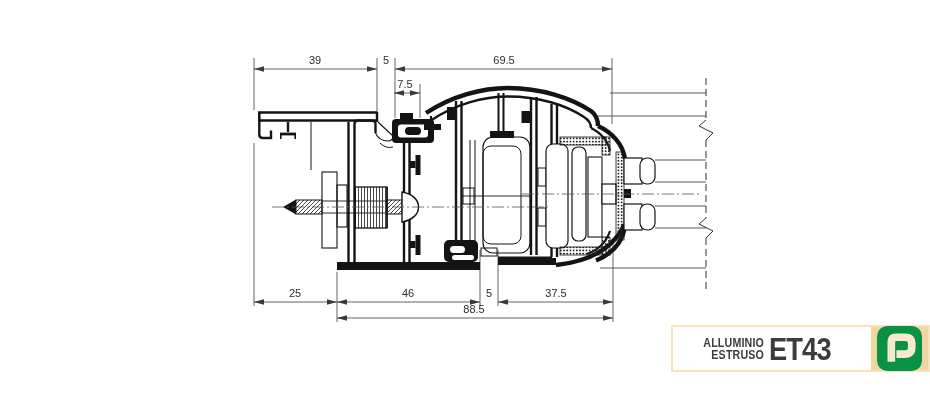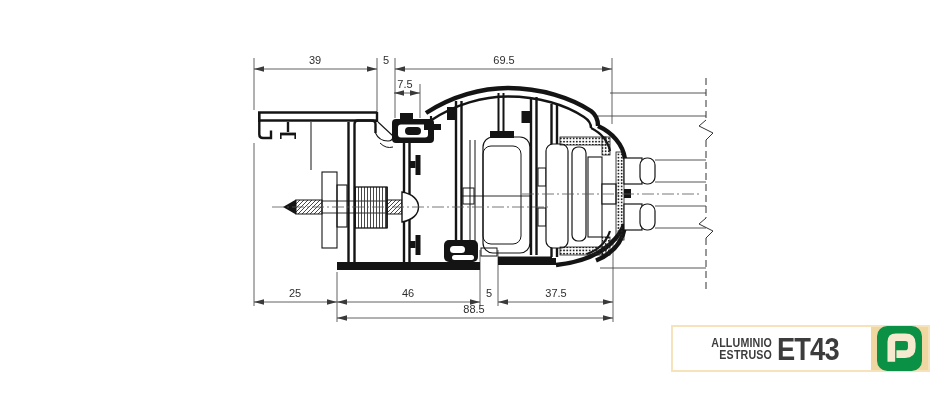--- a/index.html
+++ b/index.html
@@ -10,21 +10,21 @@
   #cad{position:absolute;left:0;top:0;}
   .dim{font-size:11px;fill:#2e2e2e;text-anchor:middle;}
   
   .badge{
     position:absolute;left:671px;top:325px;width:259px;height:47px;
     box-sizing:border-box;border:2px solid var(--badge-border,#f6e3bb);
     background:#ffffff;display:flex;align-items:stretch;
   }
   .badge-text{
     flex:1;display:flex;align-items:center;justify-content:flex-end;
-    gap:5px;padding-right:24px;color:var(--badge-text,#3c3c3c);
+    gap:5px;padding-right:32px;color:var(--badge-text,#3c3c3c);
   }
   .brand-stack{
     text-align:right;font-weight:bold;font-size:13px;line-height:0.92;
     transform:scaleX(.82);transform-origin:right center;letter-spacing:.2px;
   }
   .badge-code{
     font-weight:bold;font-size:31px;letter-spacing:-1px;
     transform:scaleX(.88);transform-origin:left center;padding-top:3px;
   }
   .badge-logo{

